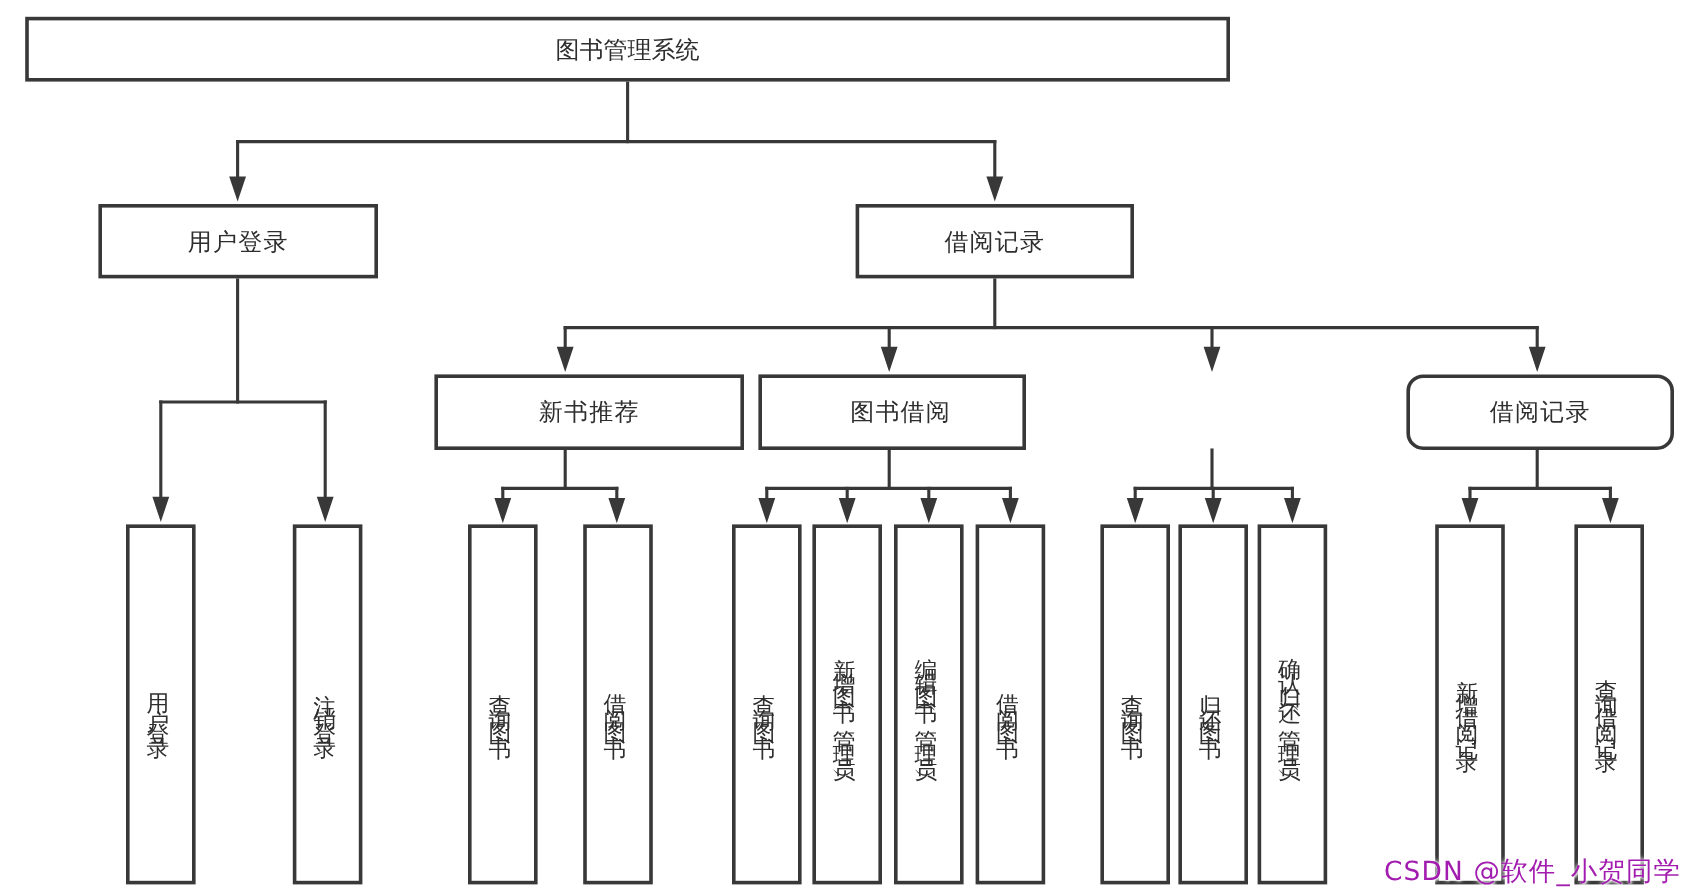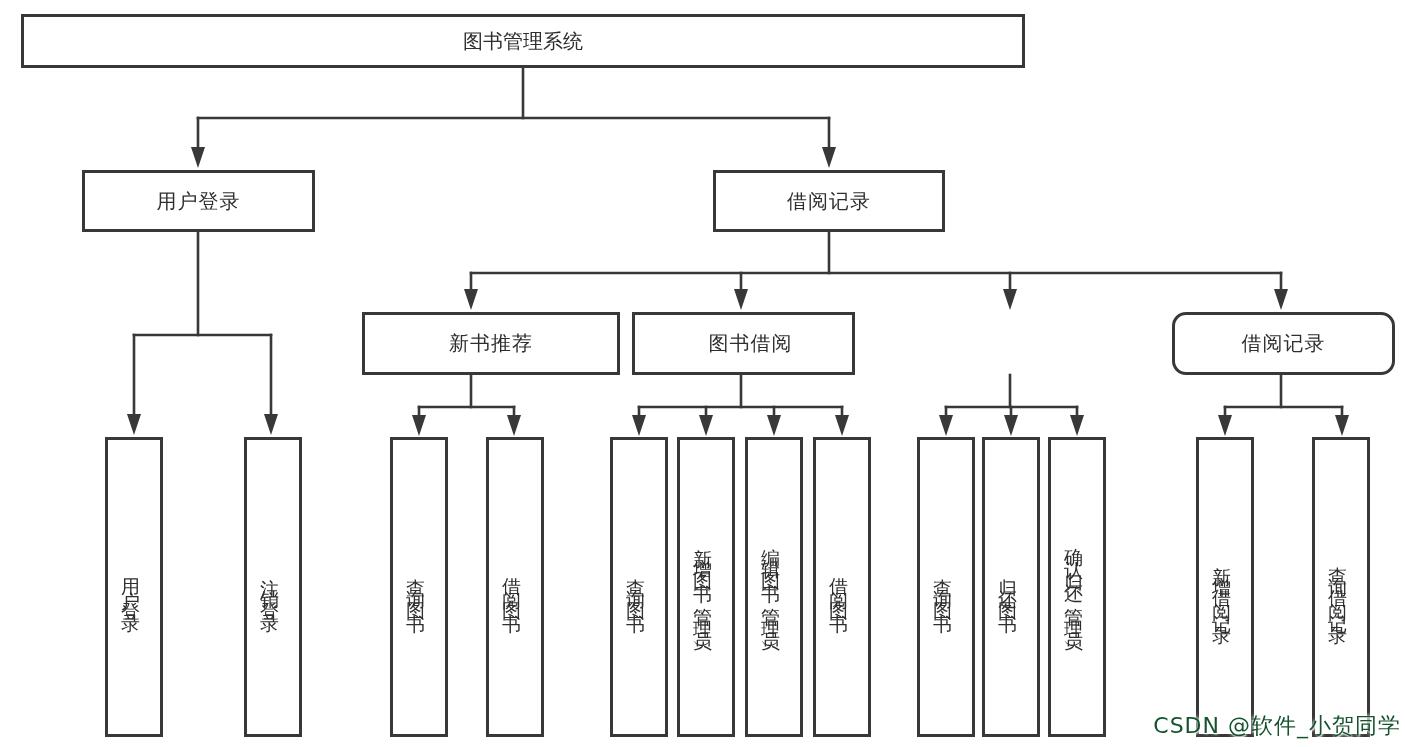--- a/index.html
+++ b/index.html
@@ -15,21 +15,21 @@
   }
   .h-node{font-size:20px;letter-spacing:1px;white-space:nowrap;}
   .root-node{font-size:20px;}
   .v-node{font-size:19px;}
   .v-node span{
     writing-mode:vertical-rl;letter-spacing:12px;line-height:1;
     display:block;margin-block-start:6px;
   }
   .watermark{
     position:absolute;right:4px;bottom:6px;z-index:5;
-    font-size:22px;color:#14532d;letter-spacing:1px;white-space:nowrap;
+    font-size:22px;color:#a21caf;letter-spacing:1px;white-space:nowrap;
     text-shadow:0 0 3px #ffffff,0 0 5px #ffffff,1px 1px 2px #ffffff;
   }
 </style>
 </head>
 <body>
 
 <div id="canvas">
 
   <svg id="wires" viewBox="0 0 1405 747" xmlns="http://www.w3.org/2000/svg">
       <line x1="523" y1="68" x2="523" y2="118" stroke="#383838" stroke-width="2.6" stroke-linecap="square"></line>

